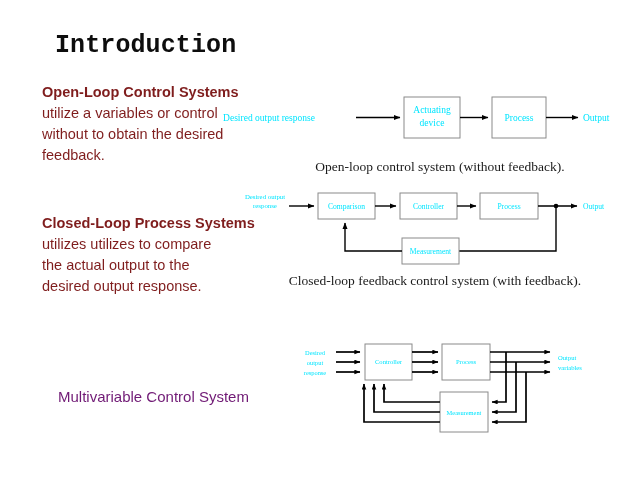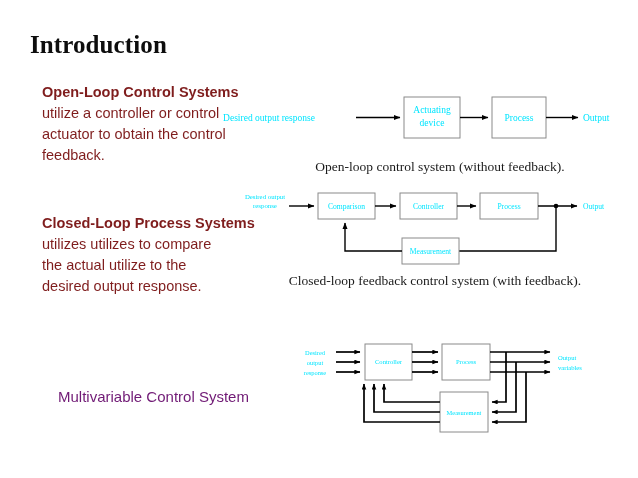--- a/index.html
+++ b/index.html
@@ -8,25 +8,25 @@
     width:638px;height:478px;
     background:#ffffff;
     font-family:"Liberation Sans", sans-serif;
     color:#111111;
     overflow:hidden;
     position:relative;
   }
   .slide{position:absolute;inset:0;width:638px;height:478px;}
 
   .page-title{
-    position:absolute;left:30px;top:31px;
+    position:absolute;left:55px;top:31px;
     font-size:25px;font-weight:bold;
     letter-spacing:.1px;
     color:#0d0d0d;
-    font-family:Liberation Serif, serif;
+    font-family:Liberation Mono, monospace;
   }
 
   .body-block{position:absolute;font-size:14.5px;line-height:21px;color:#7f1d1d;}
   .body-block .lead{font-weight:bold;display:block;}
   .body-block .ln{display:block;}
 
   #openloop-text{left:42px;top:82px;width:215px;}
   #closedloop-text{left:42px;top:213px;width:215px;}
 
   .sub-label{
@@ -50,29 +50,29 @@
 </style>
 </head>
 <body>
 
 <div class="slide">
 
   <div class="page-title">Introduction</div>
 
   <div class="body-block" id="openloop-text">
     <span class="lead">Open-Loop Control Systems</span>
-    <span class="ln">utilize a controller or control</span>
-    <span class="ln">actuator to obtain the control</span>
+    <span class="ln">utilize a variables or control</span>
+    <span class="ln">without to obtain the desired</span>
     <span class="ln">feedback.</span>
   </div>
 
   <div class="body-block" id="closedloop-text">
     <span class="lead">Closed-Loop Process Systems</span>
     <span class="ln">utilizes utilizes to compare</span>
-    <span class="ln">the actual utilize to the</span>
+    <span class="ln">the actual output to the</span>
     <span class="ln">desired output response.</span>
   </div>
 
   <div class="sub-label">Multivariable Control System</div>
 
   <div class="diagram" id="diag-openloop">
     <svg width="395" height="92" viewBox="0 0 395 92">
       <defs>
         <marker id="ah" markerWidth="7" markerHeight="7" refX="6.2" refY="2.6" orient="auto" markerUnits="userSpaceOnUse">
           <path d="M0,0 L6.6,2.6 L0,5.2 z" fill="#000"></path>

